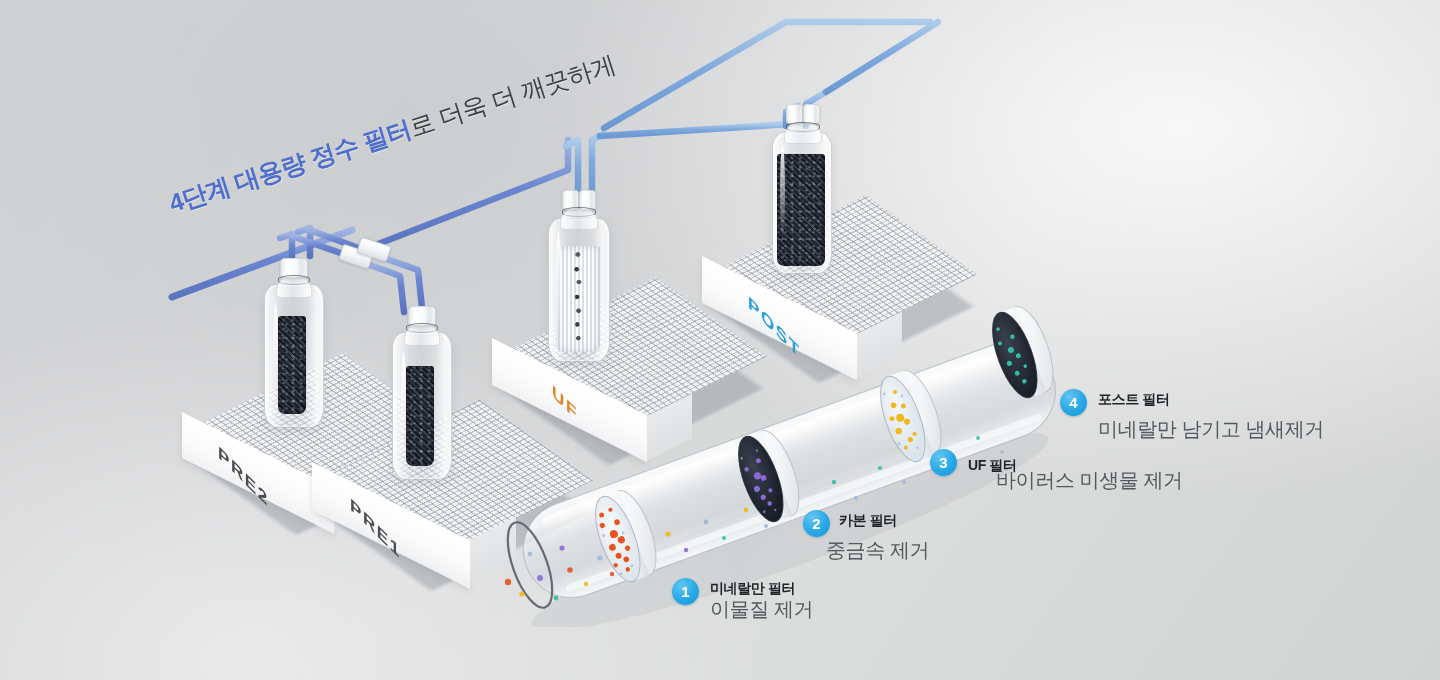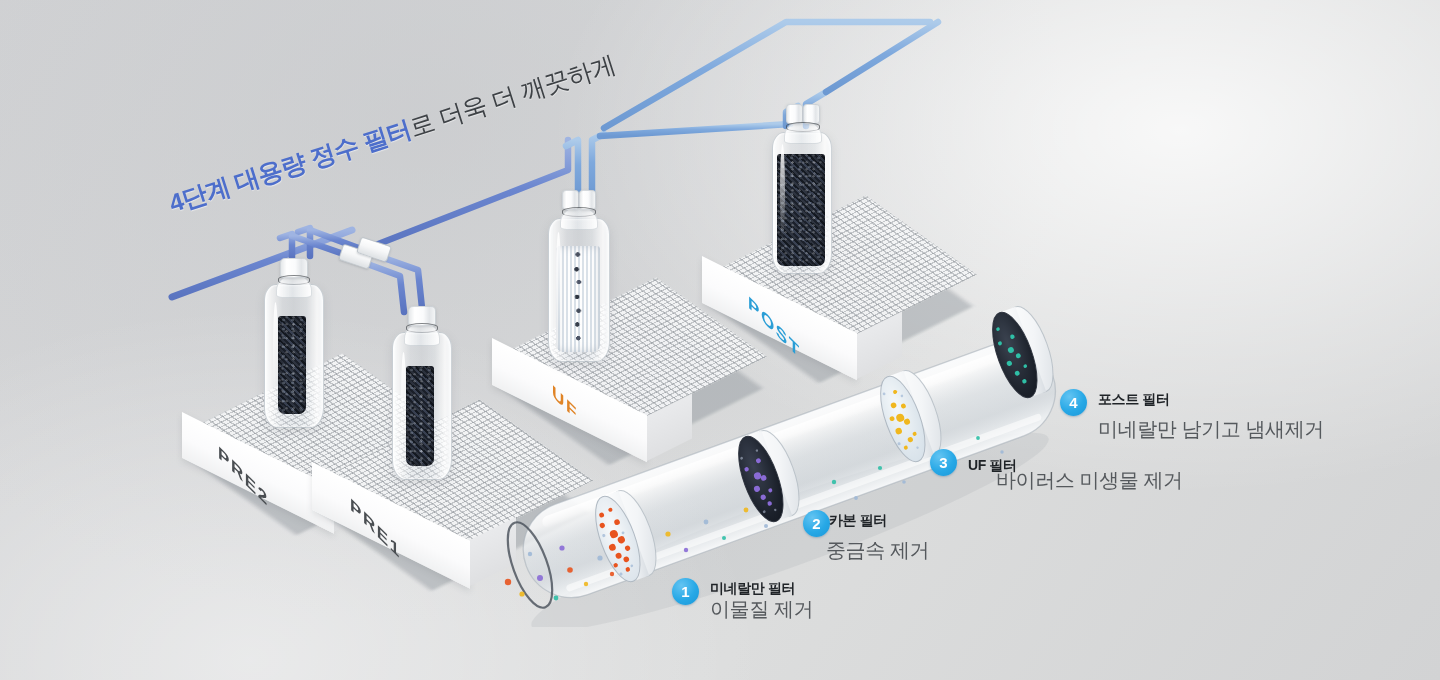--- a/index.html
+++ b/index.html
@@ -478,21 +478,21 @@
   </svg>
 
   <div class="disc-label" style="left:672px;top:578px;">
     <div class="disc-badge" style="left:0;top:0;">1</div>
     <div class="disc-title" style="left:38px;top:2px;">미네랄만 필터</div>
     <div class="disc-sub" style="left:38px;top:18px;">이물질 제거</div>
   </div>
 
   <div class="disc-label" style="left:803px;top:510px;">
     <div class="disc-badge" style="left:0;top:0;">2</div>
-    <div class="disc-title" style="left:26px;top:2px;text-align:right;">카본 필터</div>
+    <div class="disc-title" style="left:36px;top:2px;text-align:right;">카본 필터</div>
     <div class="disc-sub" style="left:23px;top:27px;">중금속 제거</div>
   </div>
 
   <div class="disc-label" style="left:930px;top:449px;">
     <div class="disc-badge" style="left:0;top:0;">3</div>
     <div class="disc-title" style="left:38px;top:8px;">UF 필터</div>
     <div class="disc-sub" style="left:38px;top:18px;margin-left:28px;">바이러스 미생물 제거</div>
   </div>
 
   <div class="disc-label" style="left:1060px;top:389px;">

